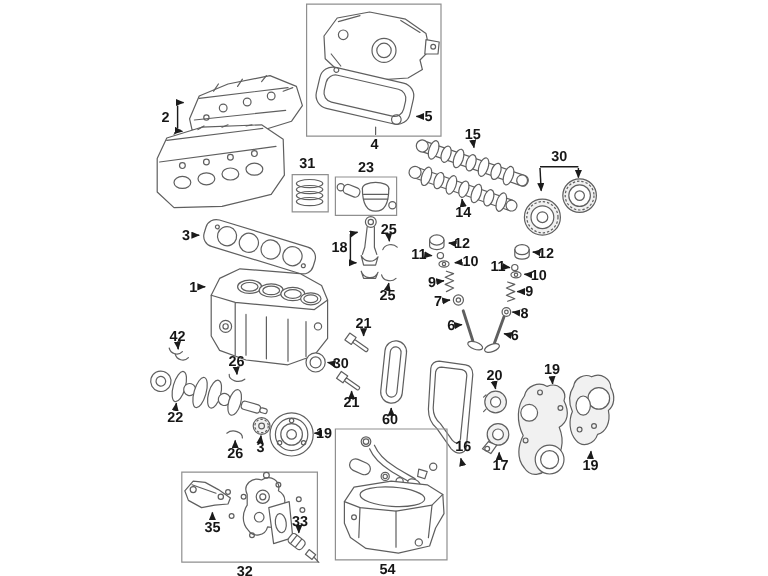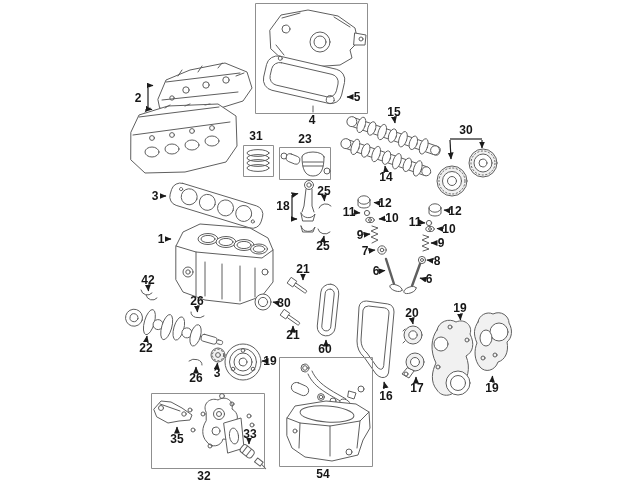--- a/index.html
+++ b/index.html
@@ -425,21 +425,21 @@
 <span class="lbl" style="left:148px;top:280px">42</span>
 <span class="lbl" style="left:197px;top:301px">26</span>
 <span class="lbl" style="left:146px;top:348px">22</span>
 <span class="lbl" style="left:196px;top:378px">26</span>
 <span class="lbl" style="left:217px;top:373px">3</span>
 <span class="lbl" style="left:270px;top:361px">19</span>
 <span class="lbl" style="left:284px;top:303px">30</span>
 <span class="lbl" style="left:303px;top:269px">21</span>
 <span class="lbl" style="left:293px;top:335px">21</span>
 <span class="lbl" style="left:325px;top:349px">60</span>
-<span class="lbl" style="left:386px;top:396px">16</span>
+<span class="lbl" style="left:386px;top:372px">16</span>
 <span class="lbl" style="left:412px;top:313px">20</span>
 <span class="lbl" style="left:417px;top:388px">17</span>
 <span class="lbl" style="left:460px;top:308px">19</span>
 <span class="lbl" style="left:492px;top:388px">19</span>
 <span class="lbl" style="left:323px;top:474px">54</span>
 <span class="lbl" style="left:204px;top:476px">32</span>
 <span class="lbl" style="left:177px;top:439px">35</span>
 <span class="lbl" style="left:250px;top:434px">33</span>
 
 </div>

